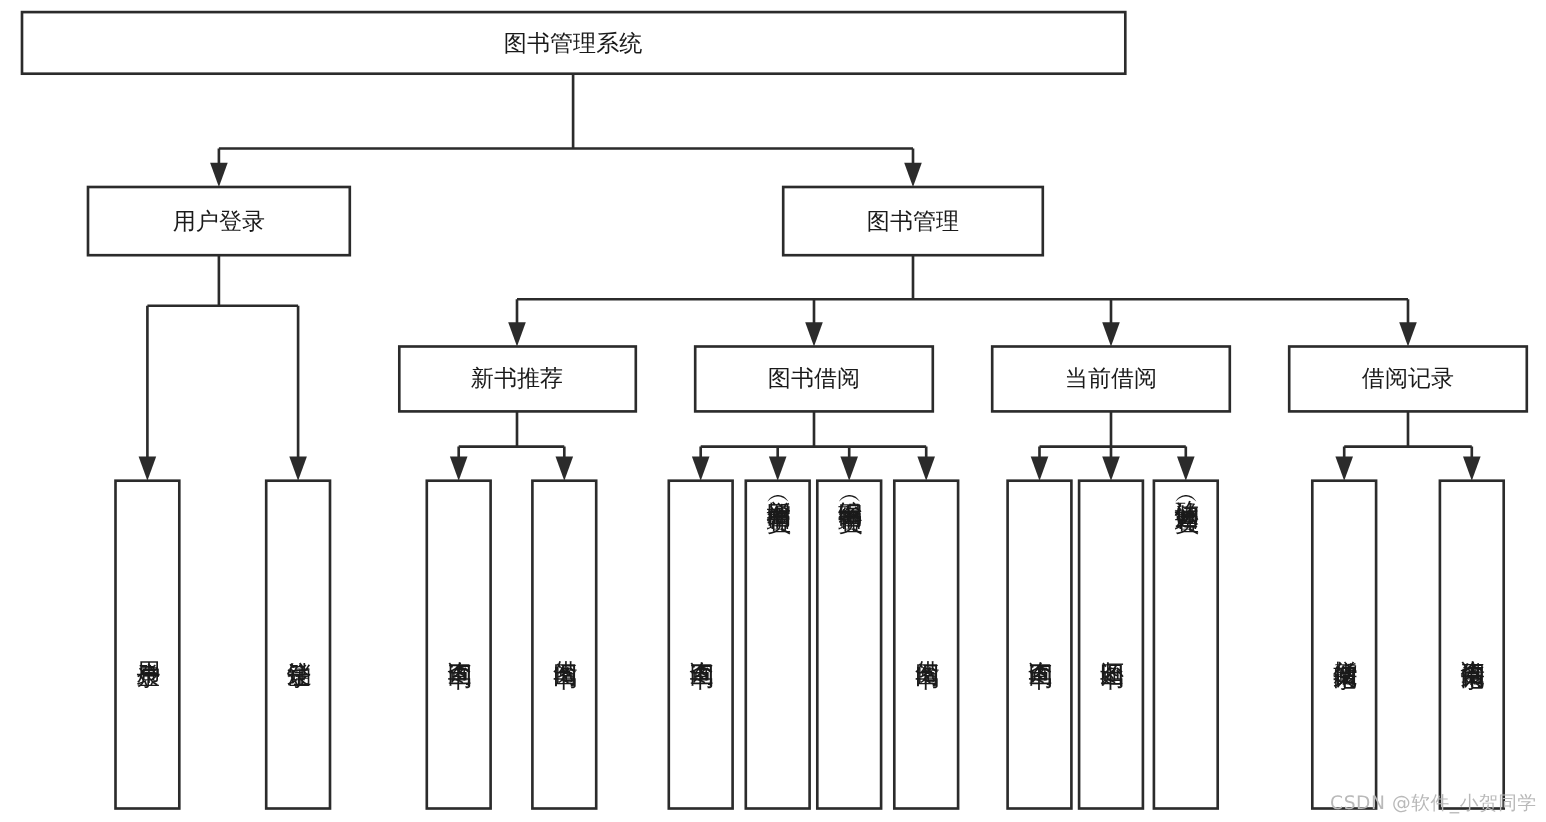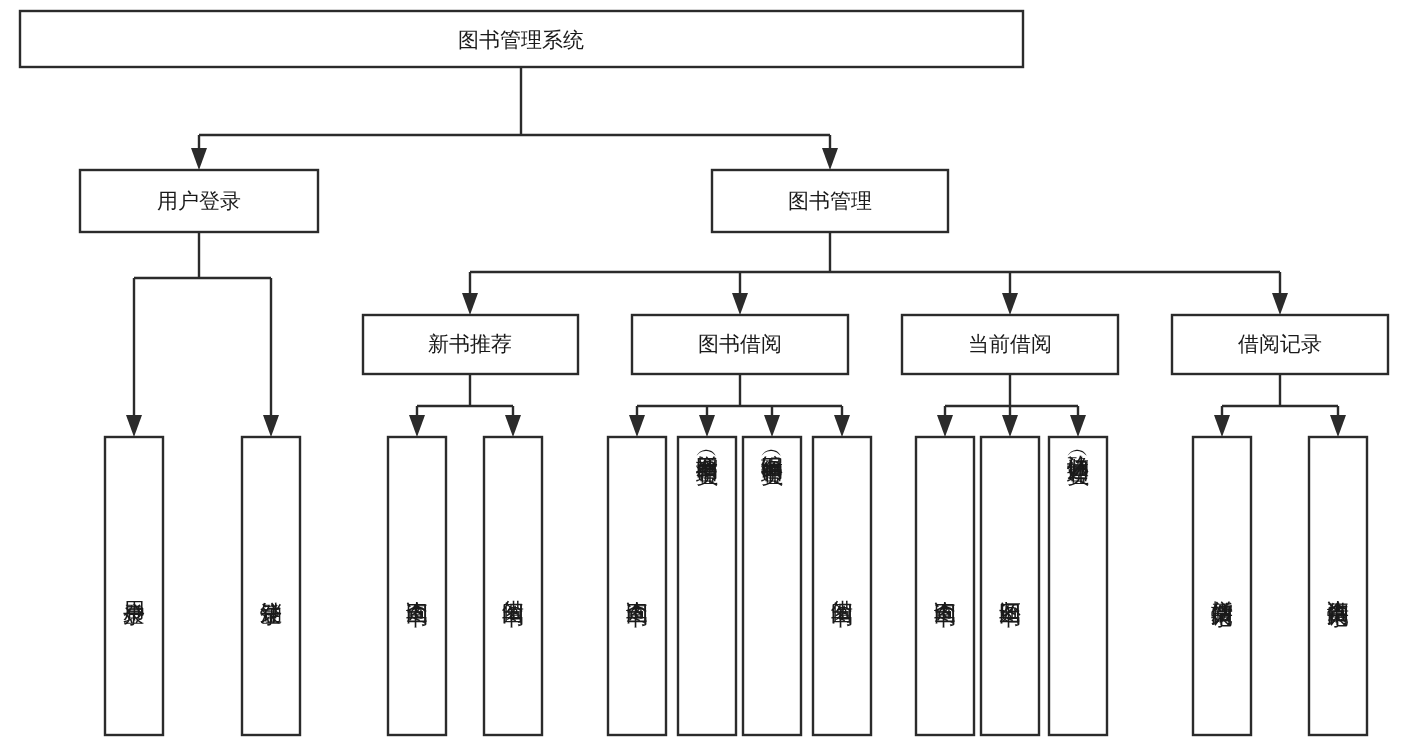--- a/index.html
+++ b/index.html
@@ -215,13 +215,14 @@
     <span class="leaf-label">确认归还（管理员）</span>
   </div>
 
   <div class="leaf-label-wrap" style="left:1193px; top:437px; width:58px; height:298px;">
     <span class="leaf-label">新增借阅记录</span>
   </div>
   <div class="leaf-label-wrap" style="left:1309px; top:437px; width:58px; height:298px;">
     <span class="leaf-label">查询借阅记录</span>
   </div>
 
+  <div class="watermark">CSDN @软件_小贺同学</div>
 </div>
 
 </body></html>

